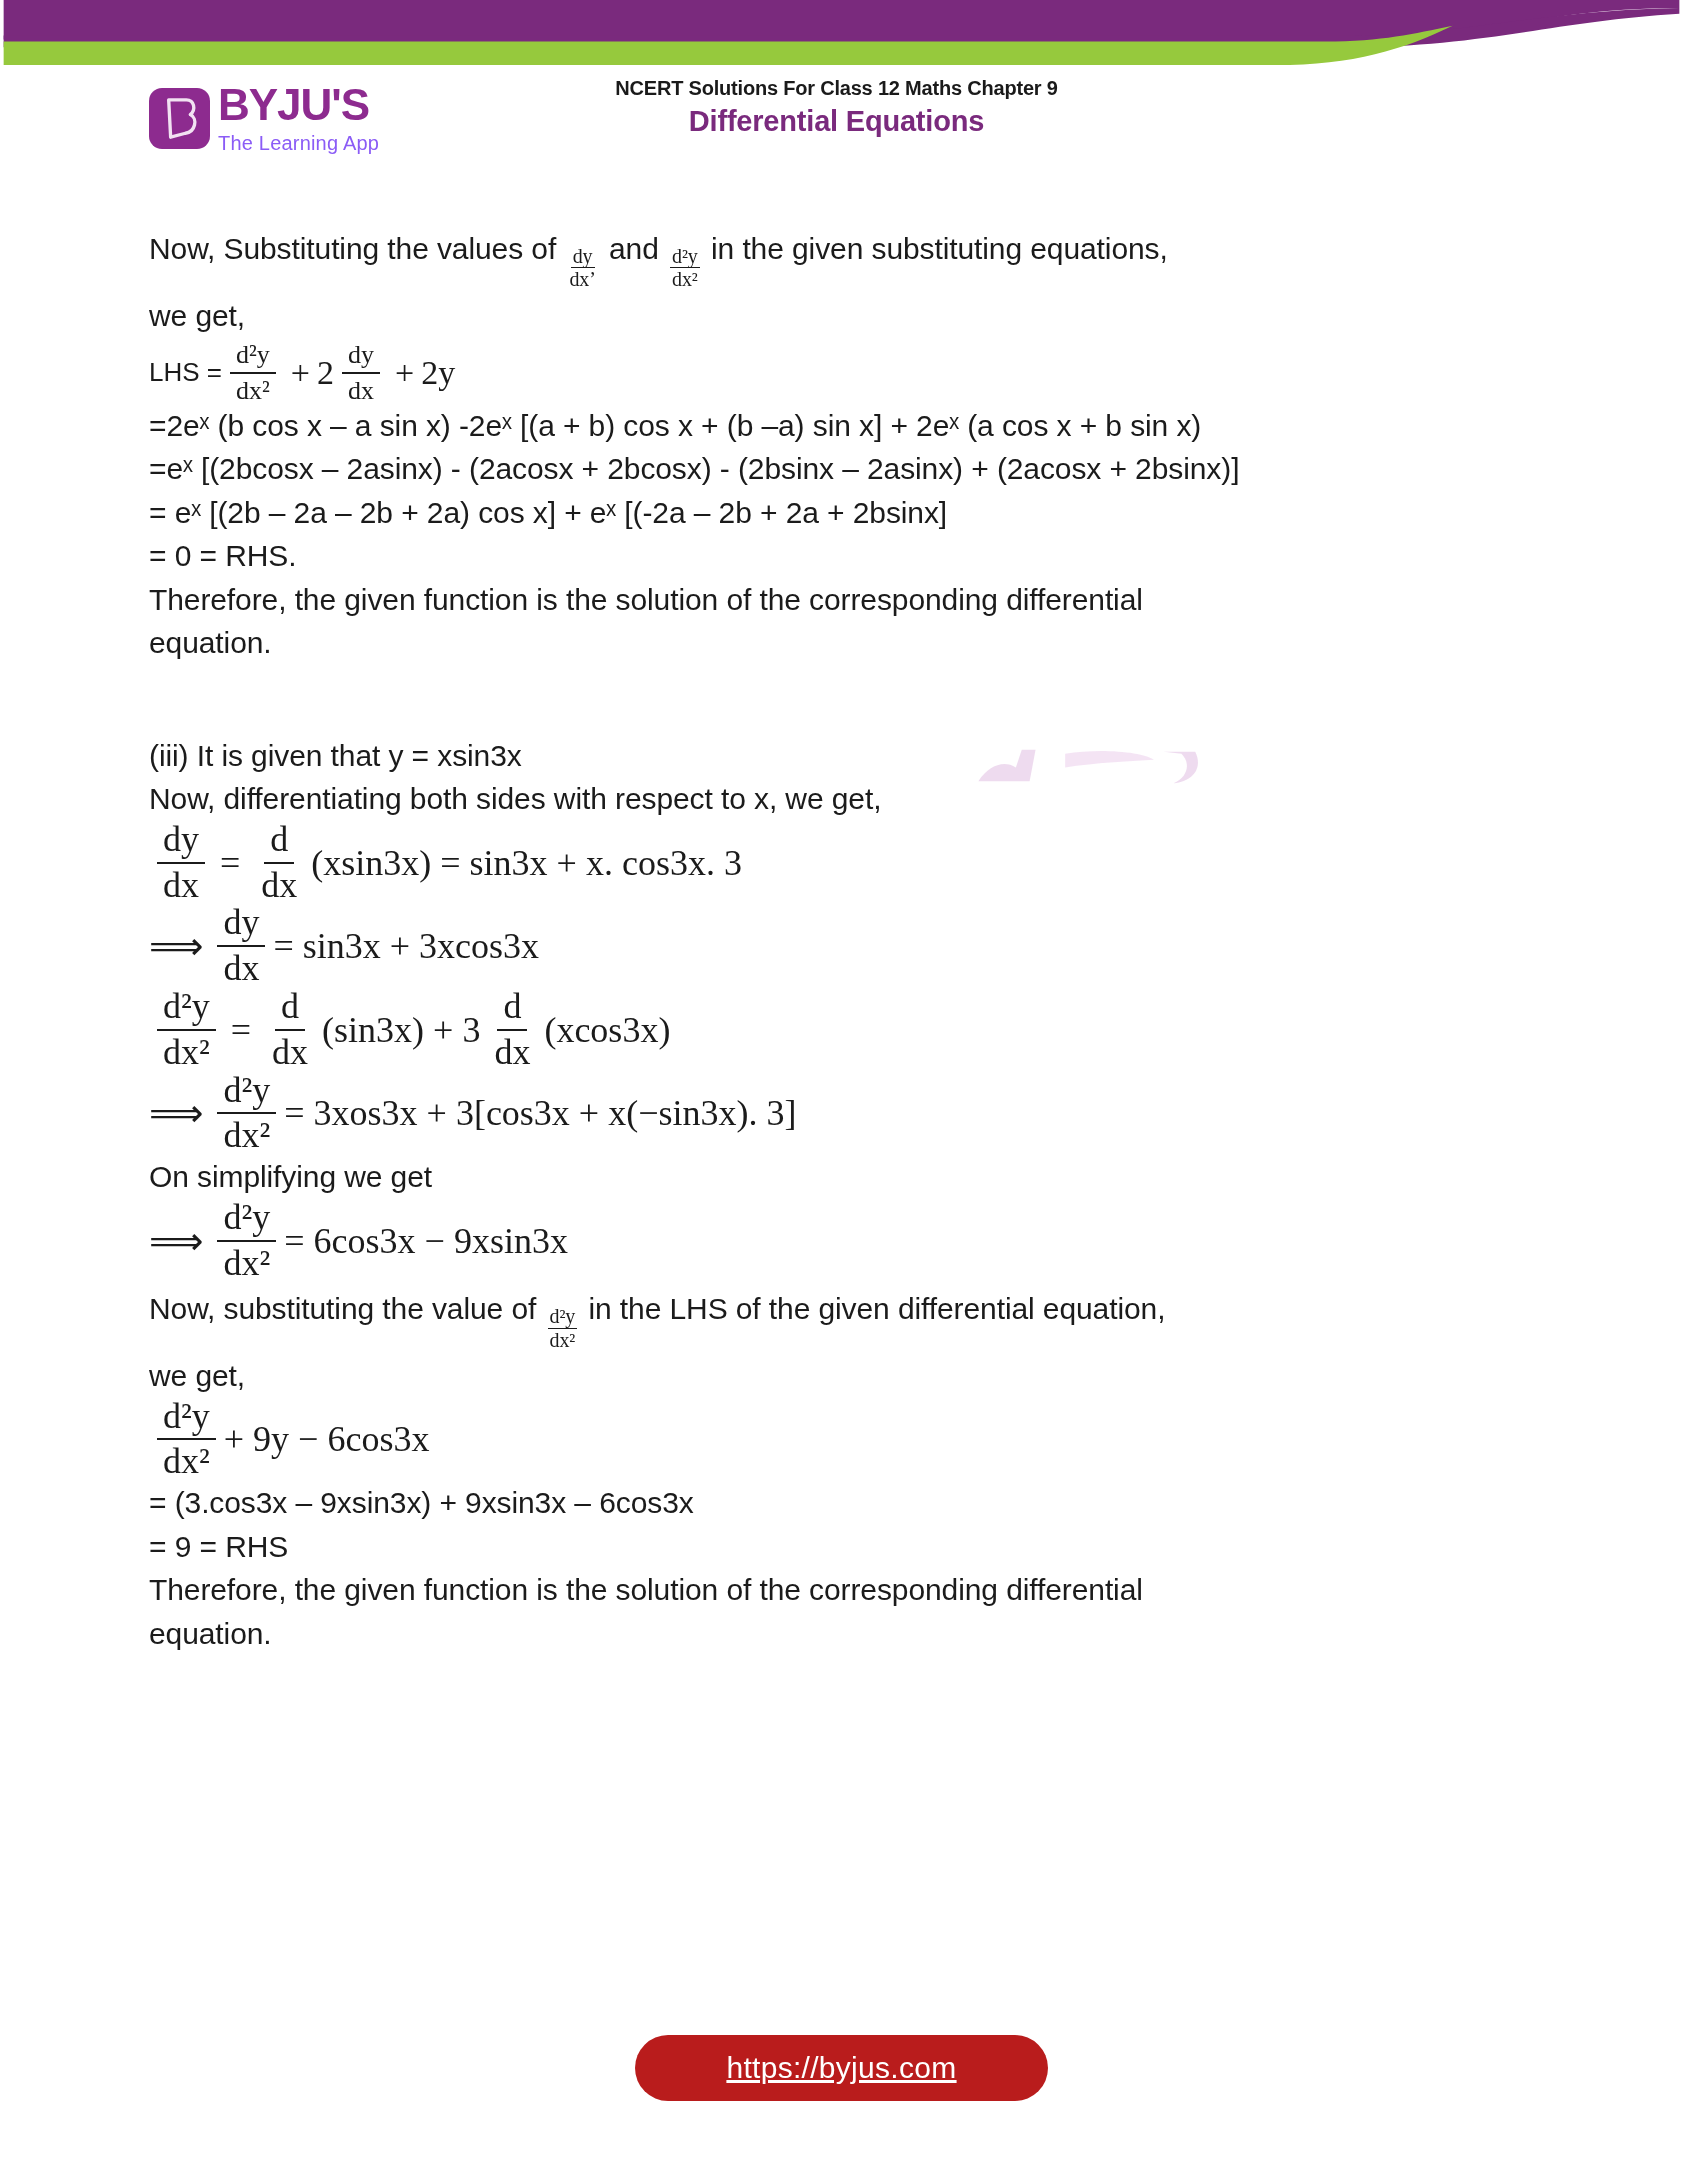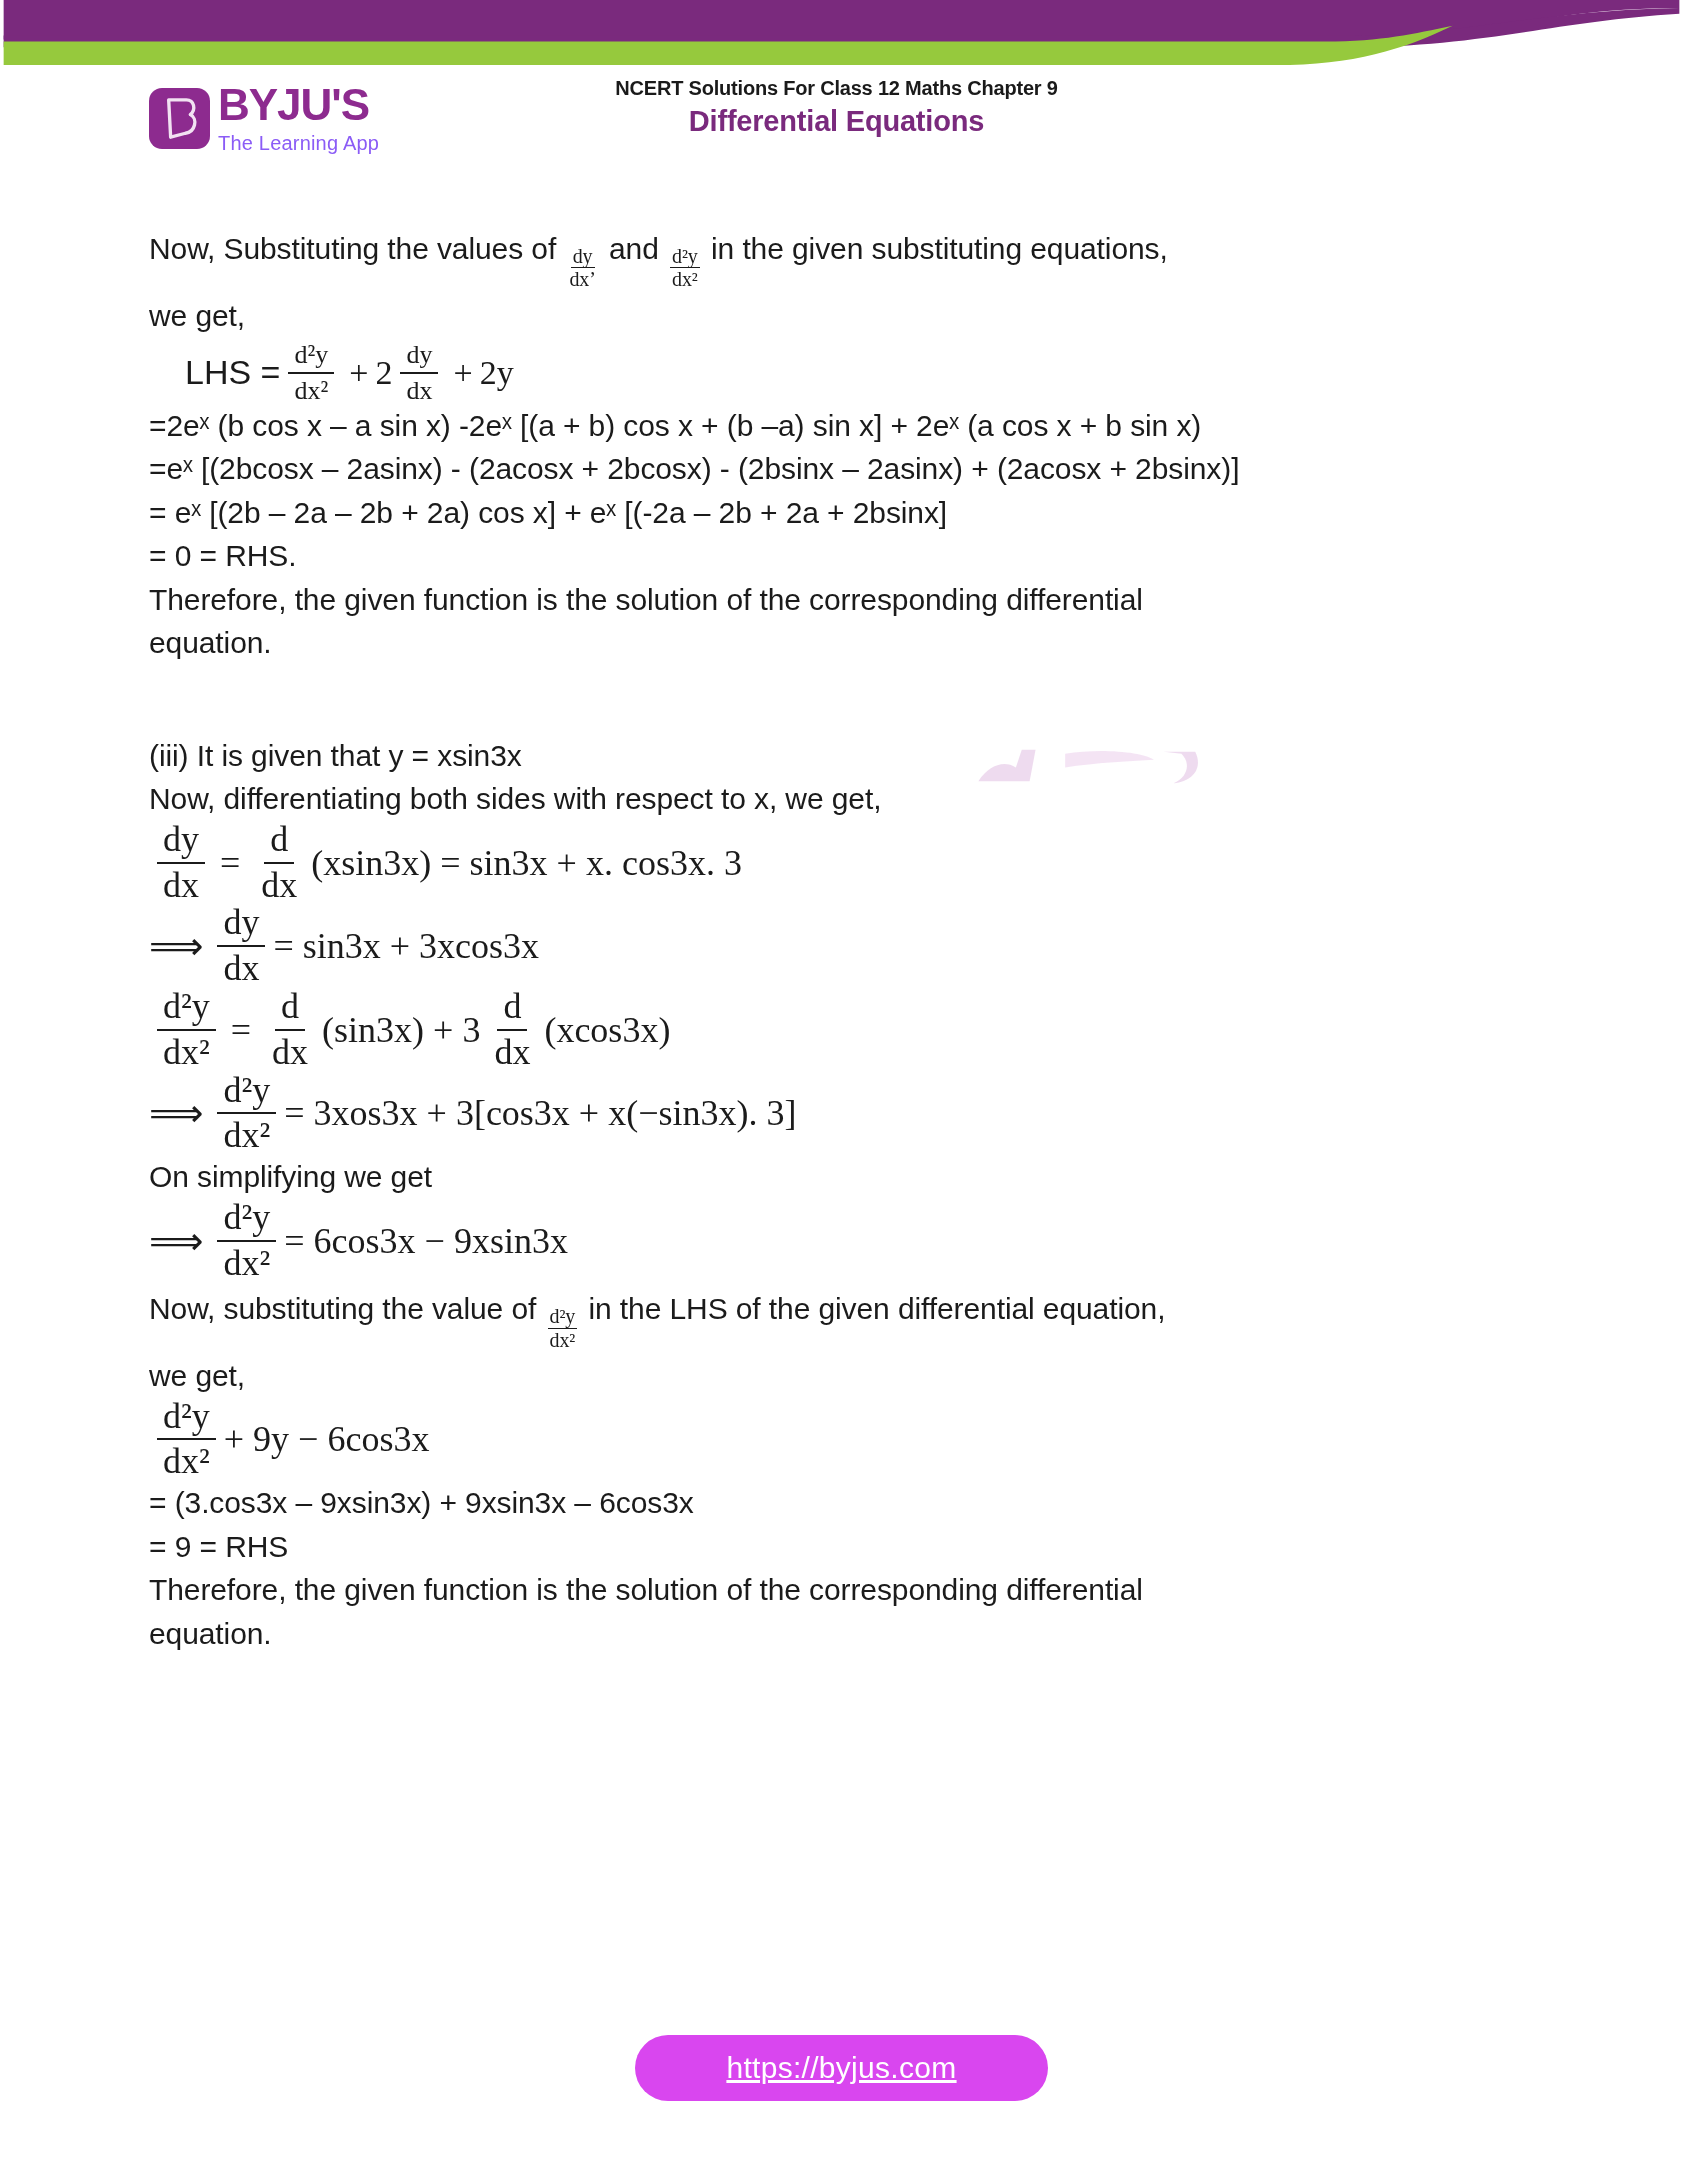--- a/index.html
+++ b/index.html
@@ -168,21 +168,21 @@
 
   
   .footer {
     position: absolute;
     left: 0; right: 0;
     bottom: 77px;
     display: flex;
     justify-content: center;
   }
   .url-pill {
-    background: #d946ef;
+    background: #b91c1c;
     color: #ffffff;
     font-size: 30px;
     padding: 16px 91px;
     border-radius: 34px;
     letter-spacing: 0.3px;
     font-family: "Liberation Sans", sans-serif;
   }
 </style>
 </head>
 <body>
@@ -234,21 +234,21 @@
     <span>and</span>
     <span class="ifrac">
       <span class="num">d²y</span>
       <span class="den">dx²</span>
     </span>
     <span>in the given substituting equations,</span>
   </div>
   <div class="plain-line">we get,</div>
 
   <div class="eqline" style="font-size:34px; margin-top:4px;">
-    <span style="font-family:'Liberation Sans',sans-serif; font-size:34px;margin-left:36px;">LHS =</span>
+    <span style="font-family:'Liberation Sans',sans-serif; font-size:26px;">LHS =</span>
     <span class="dfrac" style="font-size:26px;">
       <span class="num">d²y</span>
       <span class="den">dx²</span>
     </span>
     <span class="op">+</span>
     <span>2</span>
     <span class="dfrac" style="font-size:26px;">
       <span class="num">dy</span>
       <span class="den">dx</span>
     </span>

